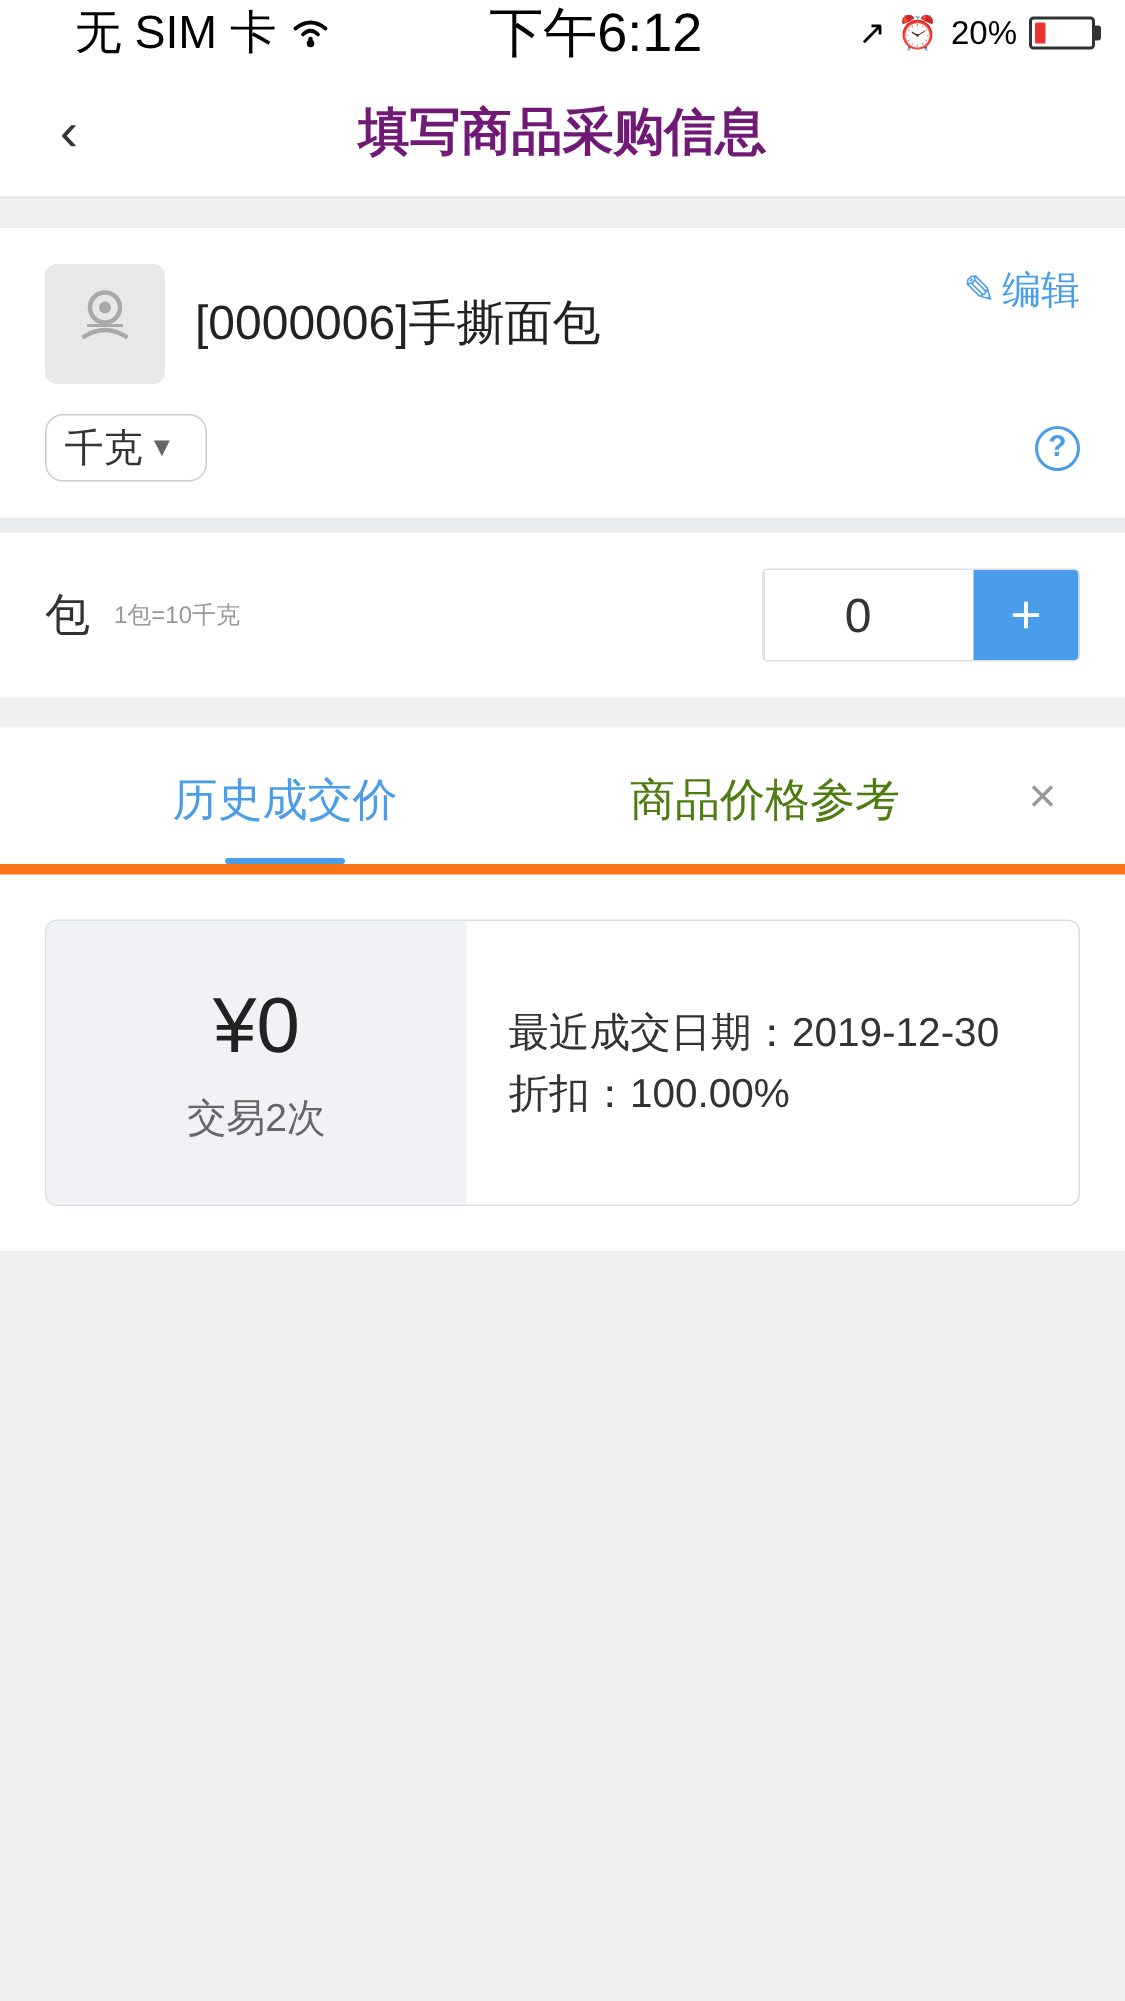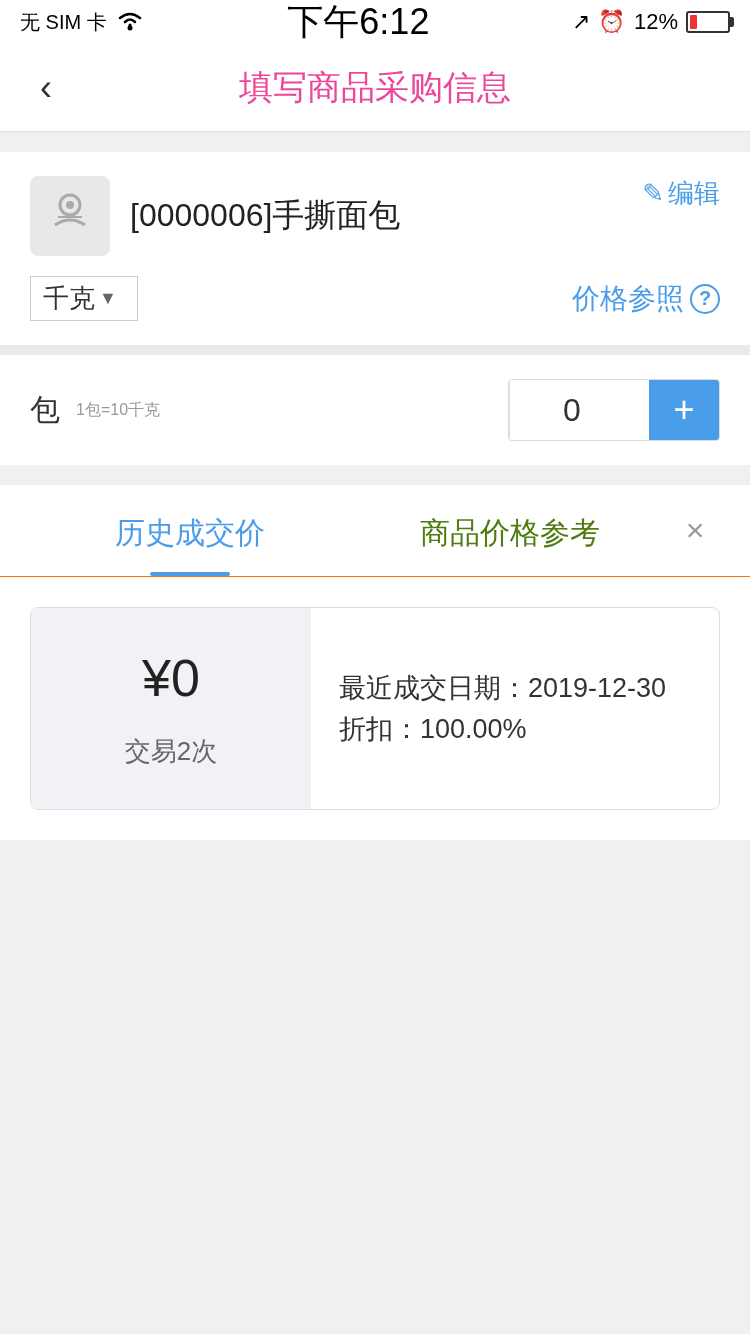--- a/index.html
+++ b/index.html
@@ -17,21 +17,21 @@
     .status-bar {
       height: 44px;
       background: #fff;
       display: flex;
       align-items: center;
       justify-content: space-between;
       padding: 0 20px;
       font-size: 26px;
       color: #000;
     }
-    .status-left { display: flex; align-items: center; gap: 8px; font-size: 20px; }
+    .status-left { display: flex; align-items: center; gap: 8px; font-size: 31px; margin-left: 30px; }
     .status-center { font-size: 36px; font-weight: 500; }
     .status-right { display: flex; align-items: center; gap: 8px; font-size: 22px; }
     .battery {
       display: inline-flex; align-items: center;
       border: 2px solid #333; border-radius: 3px;
       width: 44px; height: 22px; padding: 2px;
       position: relative;
     }
     .battery::after {
       content: '';
@@ -56,22 +56,22 @@
       font-size: 36px;
       color: #333;
       cursor: pointer;
       padding: 10px;
     }
     .nav-title {
       position: absolute;
       left: 50%;
       transform: translateX(-50%);
       font-size: 34px;
-      font-weight: 400;
-      color: #ec4899;
+      font-weight: 700;
+      color: #701a75;
     }
 
     
     .product-card {
       background: #fff;
       margin-top: 20px;
       padding: 24px 30px;
     }
     .product-header {
       display: flex;
@@ -121,21 +121,21 @@
     }
     .unit-label {
       font-size: 28px;
       color: #555;
       display: flex;
       align-items: center;
       gap: 12px;
     }
     .unit-select {
       border: 1px solid #ccc;
-      border-radius: 0;
+      border-radius: 12px;
       padding: 4px 20px 4px 12px;
       font-size: 26px;
       color: #333;
       background: #fff;
       position: relative;
       display: inline-flex;
       align-items: center;
     }
     .unit-select-arrow { font-size: 18px; margin-left: 4px; color: #666; }
     .price-ref {
@@ -213,21 +213,21 @@
     }
 
     
     .tabs-container {
       background: #fff;
       margin-top: 20px;
     }
     .tabs-header {
       display: flex;
       align-items: center;
-      border-bottom: 1px solid #f97316;
+      border-bottom: 7px solid #f97316;
       position: relative;
       padding: 0 30px;
     }
     .tab-item {
       flex: 1;
       text-align: center;
       padding: 28px 0 22px;
       font-size: 30px;
       color: #4d7c0f;
       cursor: pointer;
@@ -278,21 +278,21 @@
       justify-content: center;
     }
     .history-price {
       font-size: 52px;
       font-weight: 500;
       color: #222;
     }
     .history-trade-count {
       font-size: 26px;
       color: #666;
-      margin-top: 26px;
+      margin-top: 14px;
     }
     .history-card-right {
       flex: 1;
       padding: 30px 28px;
       display: flex;
       flex-direction: column;
       justify-content: center;
       gap: 0;
     }
     .history-detail-row {
@@ -320,21 +320,21 @@
         <path d="M10 13 Q15 8 20 13" stroke="#000" stroke-width="2.5" stroke-linecap="round" fill="none"></path>
         <path d="M5 9 Q15 1 25 9" stroke="#000" stroke-width="2.5" stroke-linecap="round" fill="none"></path>
         <circle cx="15" cy="19" r="2.5" fill="#000"></circle>
       </svg>
     </span>
   </div>
   <div class="status-center">下午6:12</div>
   <div class="status-right">
     <span>↗</span>
     <span>⏰</span>
-    <span>12%</span>
+    <span>20%</span>
     <span class="battery">
       <span class="battery-fill"></span>
     </span>
   </div>
 </div>
 
 <div class="nav-bar">
   <span class="nav-back">‹</span>
   <span class="nav-title">填写商品采购信息</span>
 </div>
@@ -360,21 +360,20 @@
     </div>
   </div>
   <div class="product-meta">
     <div class="unit-label">
       <div class="unit-select">
         <span>千克</span>
         <span class="unit-select-arrow">▼</span>
       </div>
     </div>
     <div class="price-ref">
-      <span>价格参照</span>
       <span class="price-ref-icon">?</span>
     </div>
   </div>
 </div>
 
 <div class="divider-row"></div>
 
 <div class="quantity-row">
   <div class="quantity-left">
     <span class="quantity-unit">包</span>

